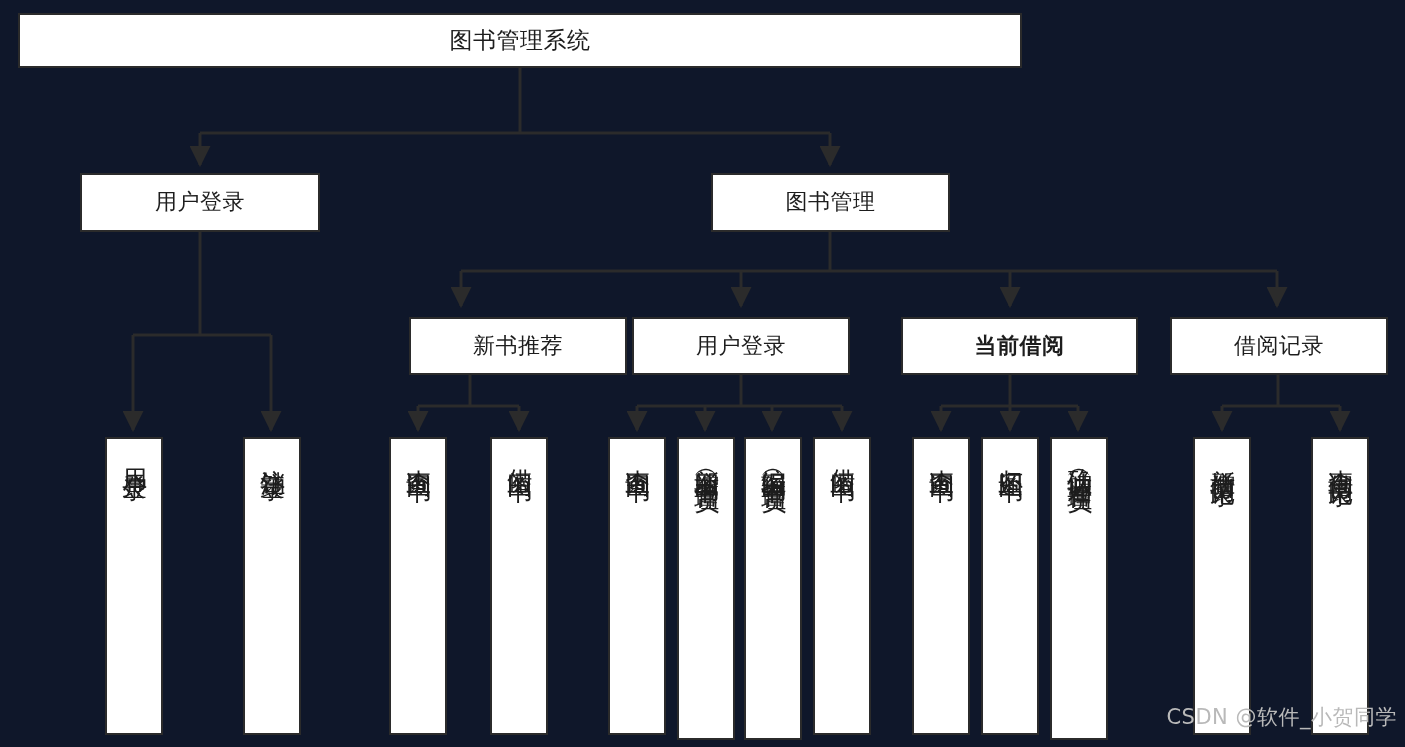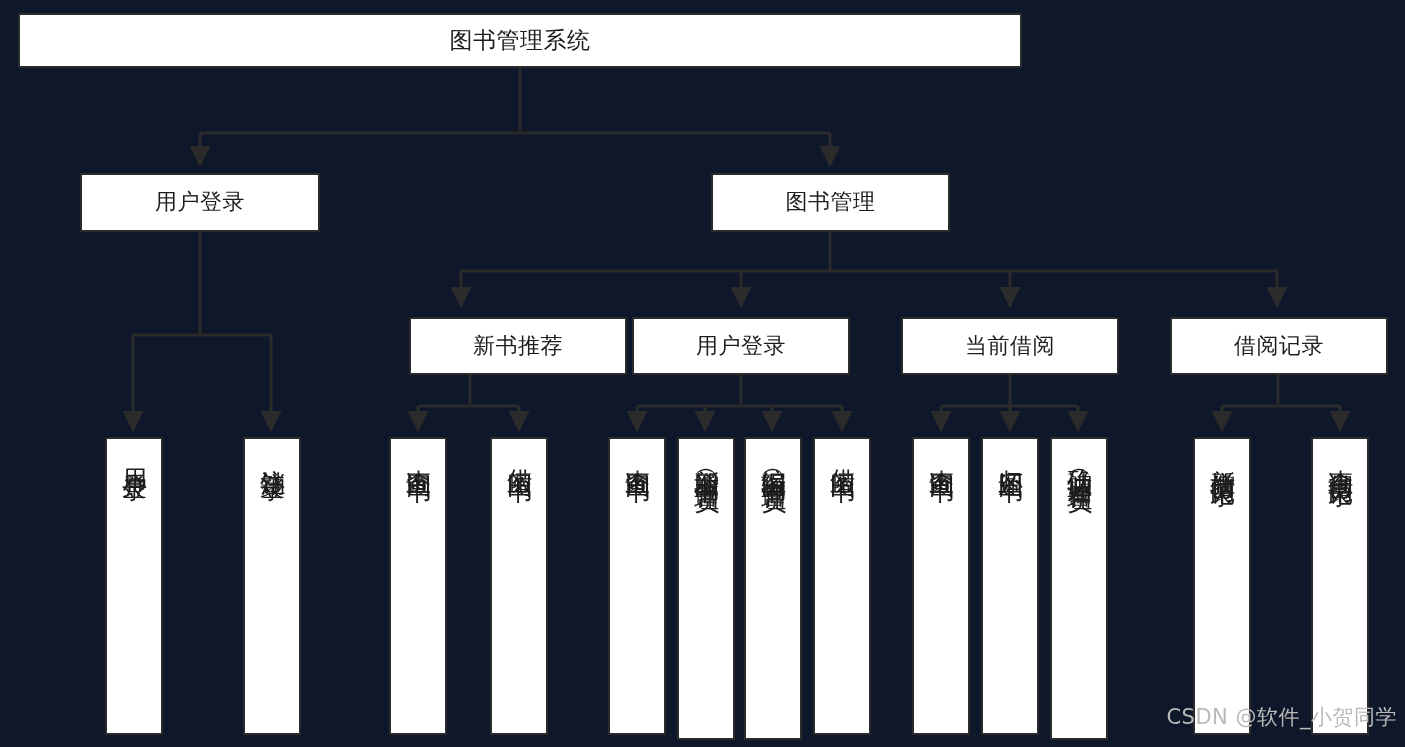--- a/index.html
+++ b/index.html
@@ -133,21 +133,21 @@
   <div class="node horiz" style="left:711px; top:173px; width:239px; height:59px;">
     <span class="label">图书管理</span>
   </div>
 
   <div class="node horiz" style="left:361px; top:317px; width:218px; height:58px;margin-left:48px;">
     <span class="label">新书推荐</span>
   </div>
   <div class="node horiz" style="left:632px; top:317px; width:218px; height:58px;">
     <span class="label">用户登录</span>
   </div>
-  <div class="node horiz" style="left:901px; top:317px; width:218px; height:58px;">
+  <div class="node horiz" style="left:901px; top:317px; width:237px; height:58px;font-weight:bold;">
     <span class="label">当前借阅</span>
   </div>
   <div class="node horiz" style="left:1170px; top:317px; width:218px; height:58px;">
     <span class="label">借阅记录</span>
   </div>
 
   <div class="node vert" style="left:105px; top:437px; width:58px; height:298px;">
     <span class="label">用户登录</span>
   </div>
   <div class="node vert" style="left:243px; top:437px; width:58px; height:298px;">

